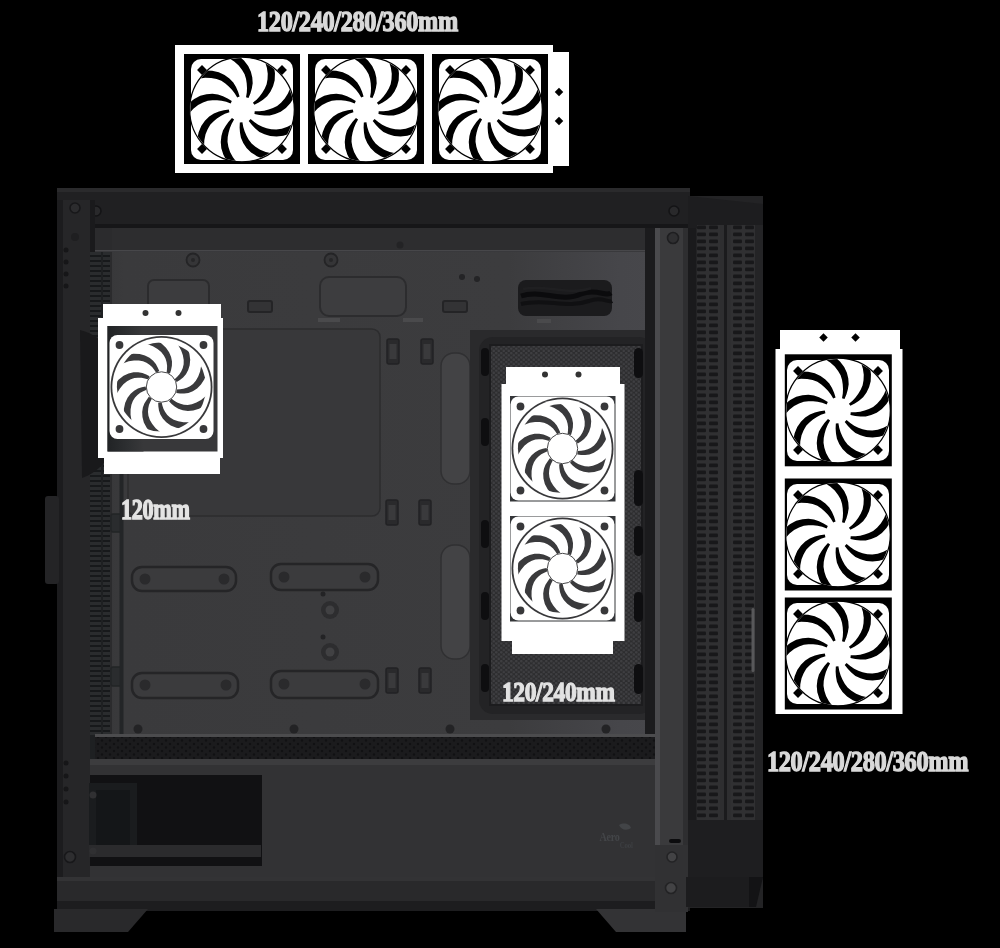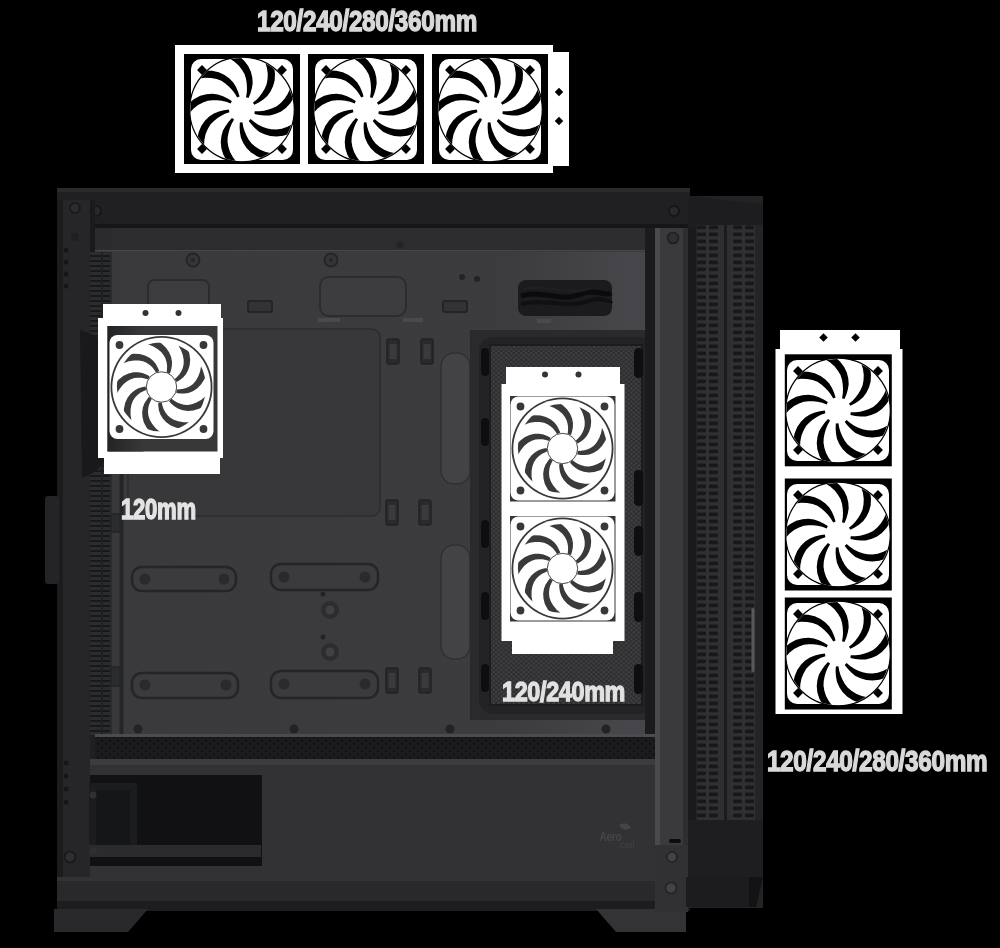--- a/index.html
+++ b/index.html
@@ -1,17 +1,17 @@
 <!DOCTYPE html>
 <html><head>
 <meta charset="utf-8">
 <style>
 html,body{margin:0;padding:0;background:#000;}
 #stage{position:relative;width:1000px;height:948px;background:#000;overflow:hidden;
-  font-family:Liberation Sans, sans-serif;}
+  font-family:Liberation Serif, serif;}
 svg{display:block;}
 </style>
 </head>
 <body>
 <div id="stage">
 <svg width="1000" height="948" viewBox="0 0 1000 948" xmlns="http://www.w3.org/2000/svg">
 <defs>
   <clipPath id="discA">
           <circle cx="0" cy="0" r="51.6"></circle>
         </clipPath>

